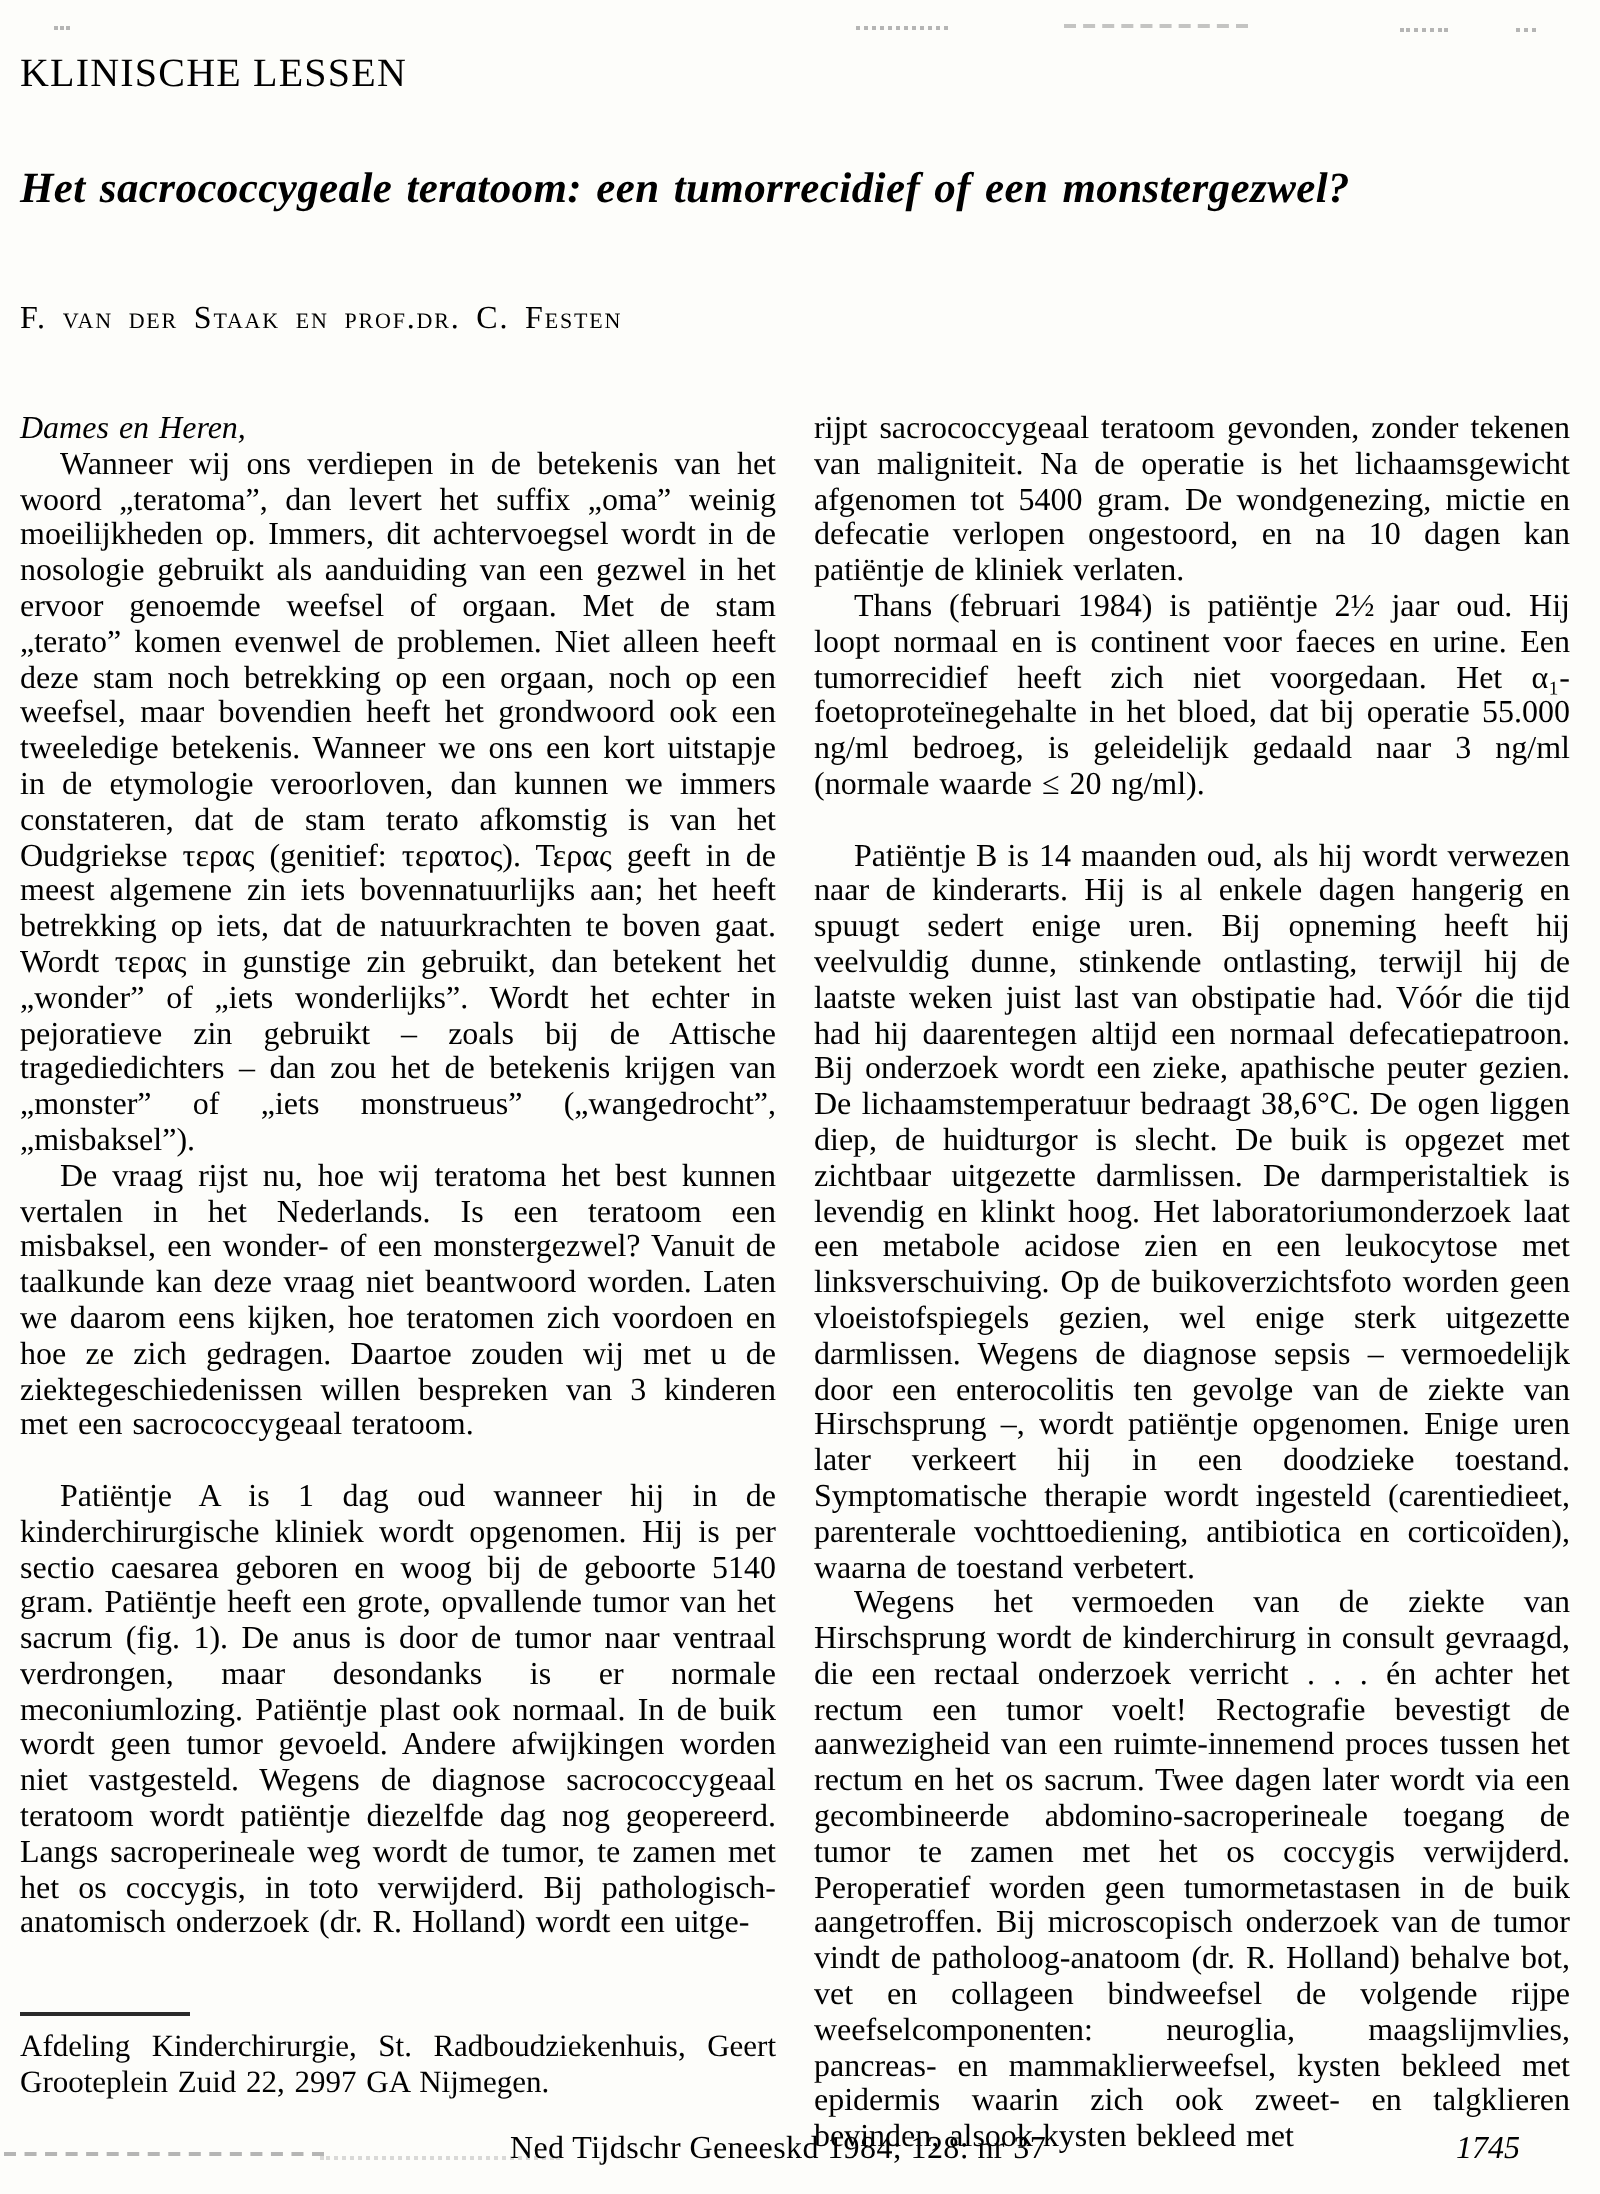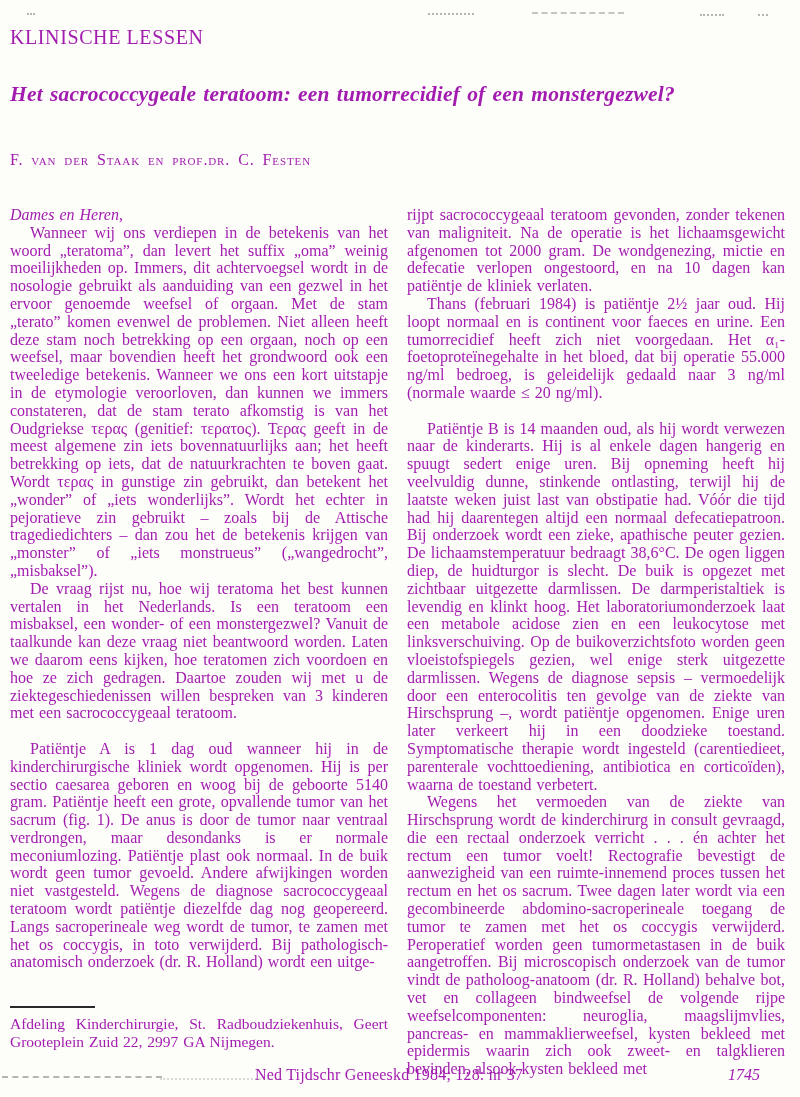--- a/index.html
+++ b/index.html
@@ -2,21 +2,21 @@
 <html><head>
 <meta charset="utf-8">
 <style>
   html, body { margin: 0; padding: 0; background: #e8e8e8; }
   .page {
     position: relative;
     width: 800px;
     height: 1097px;
     margin: 0 auto;
     background: #fdfdfa;
-    color: #a21caf;
+    color: #000000;
     font-family: "Liberation Serif", "DejaVu Serif", serif;
     overflow: hidden;
     box-sizing: border-box;
     padding: 26px 8px 0 10px;
   }
 
   
   .section-label {
     font-size: 20px;
     letter-spacing: 0.6px;
@@ -139,21 +139,21 @@
         <p class="indent">De vraag rijst nu, hoe wij teratoma het best kunnen vertalen in het Nederlands. Is een teratoom een misbaksel, een wonder- of een monstergezwel? Vanuit de taalkunde kan deze vraag niet beantwoord worden. Laten we daarom eens kijken, hoe teratomen zich voordoen en hoe ze zich gedragen. Daartoe zouden wij met u de ziektegeschiedenissen willen bespreken van 3 kinderen met een sacrococcygeaal teratoom.</p>
         <p class="indent gap-before">Patiëntje A is 1 dag oud wanneer hij in de kinderchirurgische kliniek wordt opgenomen. Hij is per sectio caesarea geboren en woog bij de geboorte 5140 gram. Patiëntje heeft een grote, opvallende tumor van het sacrum (fig. 1). De anus is door de tumor naar ventraal verdrongen, maar desondanks is er normale meconiumlozing. Patiëntje plast ook normaal. In de buik wordt geen tumor gevoeld. Andere afwijkingen worden niet vastgesteld. Wegens de diagnose sacrococcygeaal teratoom wordt patiëntje diezelfde dag nog geopereerd. Langs sacroperineale weg wordt de tumor, te zamen met het os coccygis, in toto verwijderd. Bij pathologisch-anatomisch onderzoek (dr. R. Holland) wordt een uitge-</p>
       </div>
       <div class="footnote">
         <div class="footnote-rule"></div>
         <p class="footnote-text">Afdeling Kinderchirurgie, St. Radboudziekenhuis, Geert Grooteplein Zuid 22, 2997 GA Nijmegen.</p>
       </div>
     </div>
 
     <div class="col col-right">
-      <p>rijpt sacrococcygeaal teratoom gevonden, zonder tekenen van maligniteit. Na de operatie is het lichaamsgewicht afgenomen tot 2000 gram. De wondgenezing, mictie en defecatie verlopen ongestoord, en na 10 dagen kan patiëntje de kliniek verlaten.</p>
+      <p>rijpt sacrococcygeaal teratoom gevonden, zonder tekenen van maligniteit. Na de operatie is het lichaamsgewicht afgenomen tot 5400 gram. De wondgenezing, mictie en defecatie verlopen ongestoord, en na 10 dagen kan patiëntje de kliniek verlaten.</p>
       <p class="indent">Thans (februari 1984) is patiëntje 2½ jaar oud. Hij loopt normaal en is continent voor faeces en urine. Een tumorrecidief heeft zich niet voorgedaan. Het α₁-foetoproteïnegehalte in het bloed, dat bij operatie 55.000 ng/ml bedroeg, is geleidelijk gedaald naar 3 ng/ml (normale waarde ≤ 20 ng/ml).</p>
       <p class="indent gap-before">Patiëntje B is 14 maanden oud, als hij wordt verwezen naar de kinderarts. Hij is al enkele dagen hangerig en spuugt sedert enige uren. Bij opneming heeft hij veelvuldig dunne, stinkende ontlasting, terwijl hij de laatste weken juist last van obstipatie had. Vóór die tijd had hij daarentegen altijd een normaal defecatiepatroon. Bij onderzoek wordt een zieke, apathische peuter gezien. De lichaamstemperatuur bedraagt 38,6°C. De ogen liggen diep, de huidturgor is slecht. De buik is opgezet met zichtbaar uitgezette darmlissen. De darmperistaltiek is levendig en klinkt hoog. Het laboratoriumonderzoek laat een metabole acidose zien en een leukocytose met linksverschuiving. Op de buikoverzichtsfoto worden geen vloeistofspiegels gezien, wel enige sterk uitgezette darmlissen. Wegens de diagnose sepsis – vermoedelijk door een enterocolitis ten gevolge van de ziekte van Hirschsprung –, wordt patiëntje opgenomen. Enige uren later verkeert hij in een doodzieke toestand. Symptomatische therapie wordt ingesteld (carentiedieet, parenterale vochttoediening, antibiotica en corticoïden), waarna de toestand verbetert.</p>
       <p class="indent">Wegens het vermoeden van de ziekte van Hirschsprung wordt de kinderchirurg in consult gevraagd, die een rectaal onderzoek verricht . . . én achter het rectum een tumor voelt! Rectografie bevestigt de aanwezigheid van een ruimte-innemend proces tussen het rectum en het os sacrum. Twee dagen later wordt via een gecombineerde abdomino-sacroperineale toegang de tumor te zamen met het os coccygis verwijderd. Peroperatief worden geen tumormetastasen in de buik aangetroffen. Bij microscopisch onderzoek van de tumor vindt de patholoog-anatoom (dr. R. Holland) behalve bot, vet en collageen bindweefsel de volgende rijpe weefselcomponenten: neuroglia, maagslijmvlies, pancreas- en mammaklierweefsel, kysten bekleed met epidermis waarin zich ook zweet- en talgklieren bevinden, alsook kysten bekleed met</p>
     </div>
 
   </main>
 
   <footer class="page-footer">
     <div class="citation">Ned Tijdschr Geneeskd 1984; 128: nr 37</div>
     <div class="page-number">1745</div>

